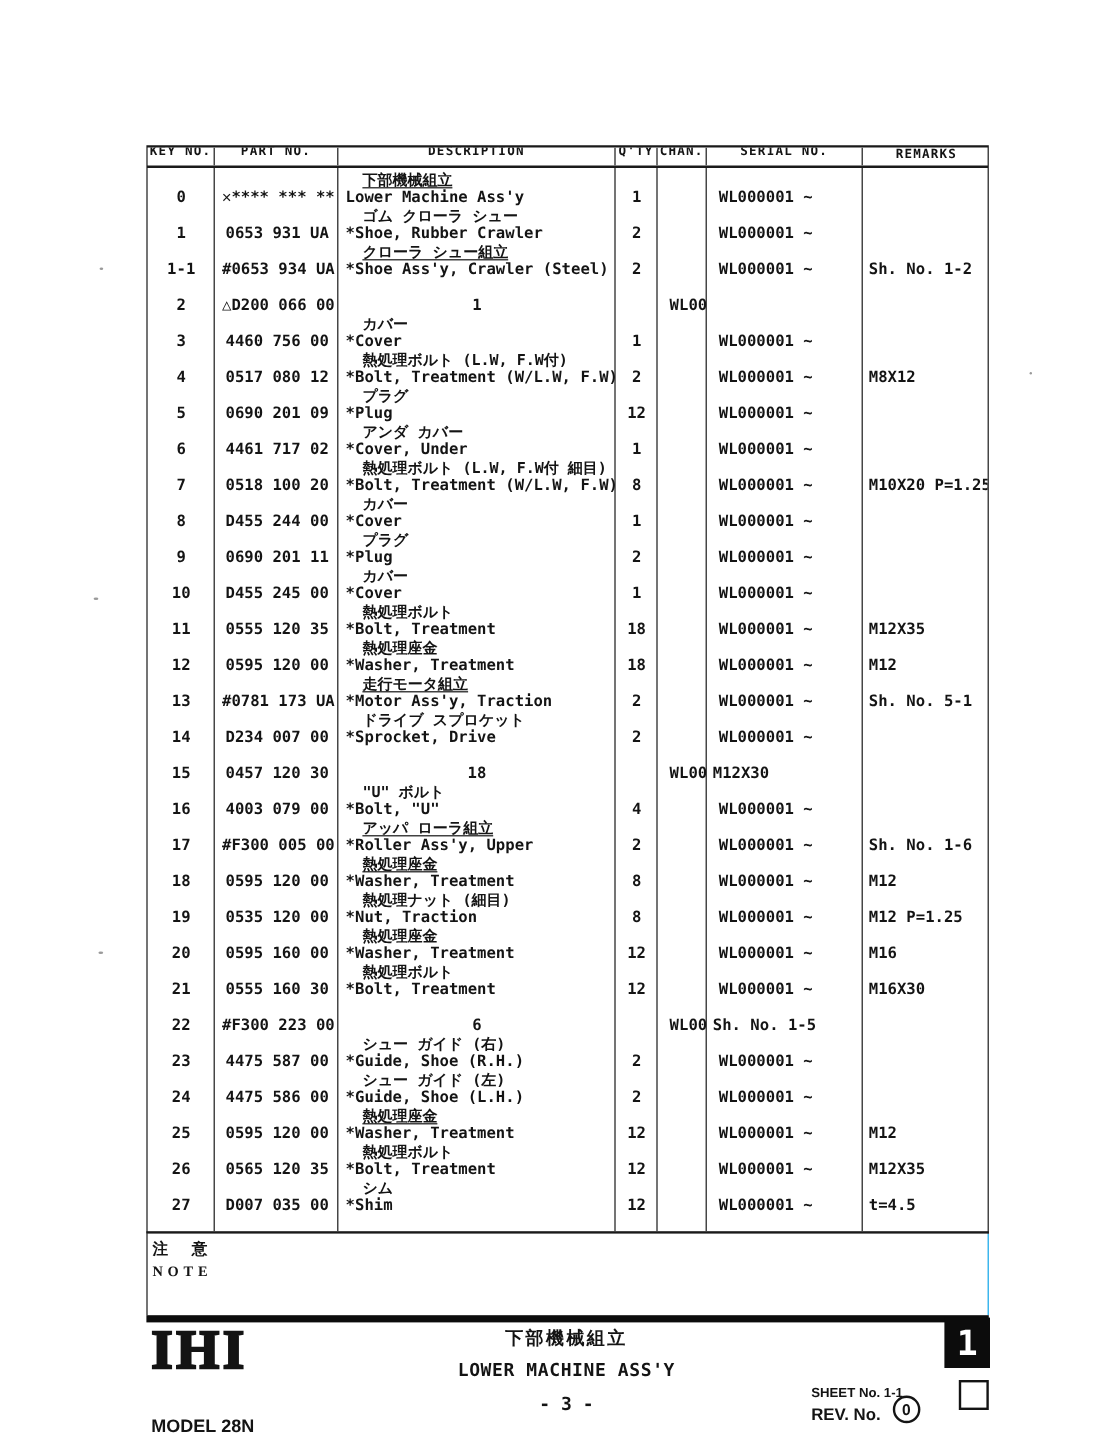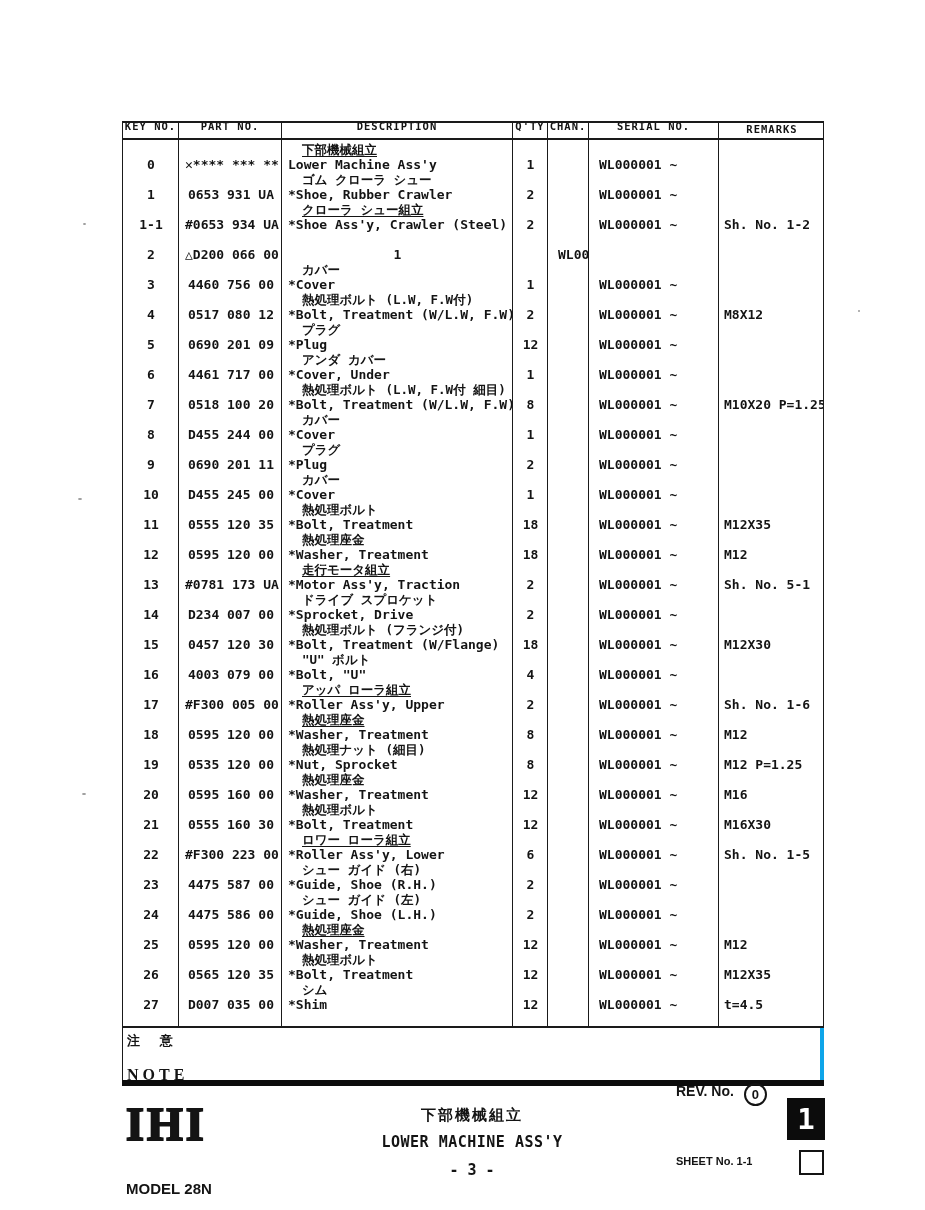--- a/index.html
+++ b/index.html
@@ -37,39 +37,39 @@
   .c-part .prefix { font-weight:700; }
   .c-desc { flex-direction:column; align-items:stretch; }
   .c-desc .jp { padding-left:20px; height:15px; font-size:12.5px; }
   .c-desc .jp.u { text-decoration:underline; text-underline-offset:2px; }
   .c-desc .en { padding-left:6px; height:15px; }
   .c-qty { justify-content:center; }
   .c-serial { padding-left:10px; box-sizing:border-box; }
   .c-remarks { padding-left:5px; box-sizing:border-box; }
   
   .notebox {
-    height:52px; border-left:1px solid #1a1a1a; border-right:4px solid #0ea5e9;
+    height:68px; border-left:1px solid #1a1a1a; border-right:1px solid #0ea5e9;
     box-sizing:border-box; padding:4px 0 0 4px;
   }
   .note-jp { font-size:13px; font-weight:700; letter-spacing:6px; }
-  .note-en { font-size:16px; font-weight:600; letter-spacing:4px; margin-top:16px; font-family:"Liberation Serif", serif; }
+  .note-en { font-size:12px; font-weight:600; letter-spacing:4px; margin-top:2px; font-family:"Liberation Serif", serif; }
   .thickbar { height:6px; background:#0c0c0c; }
   
   .logo {
     position:absolute; left:126px; top:1102px;
     font-family:Liberation Serif, serif; font-weight:900; font-size:46px; line-height:46px;
     letter-spacing:3px; -webkit-text-stroke:2px #141414;
   }
   .model { position:absolute; left:126px; top:1156px; font-family:"Liberation Sans", sans-serif; font-size:15px; font-weight:600;margin-top:24px; }
   .model b { font-weight:800; }
   .f-center { position:absolute; left:322px; top:1106px; width:300px; text-align:center; }
   .f-title-jp { font-size:15px; font-weight:700; letter-spacing:2px; }
   .f-title-en { margin-top:8px; font-size:15px; font-weight:700; letter-spacing:0.5px; }
   .f-page { margin-top:10px; font-size:15px; font-weight:700; }
-  .f-rev { position:absolute; left:676px; top:1083px; font-family:"Liberation Sans", sans-serif; font-size:14px; font-weight:600; display:flex; align-items:flex-start; }
+  .f-rev { position:absolute; left:676px; top:1163px; font-family:"Liberation Sans", sans-serif; font-size:14px; font-weight:600; display:flex; align-items:flex-end; }
   .rev-circle {
     display:inline-flex; width:19px; height:19px; margin-left:10px;
     border:2px solid #141414; border-radius:50%;
     align-items:center; justify-content:center;
     font-size:13px; font-weight:800;
   }
   .f-sheet { position:absolute; left:676px; top:1155px; font-family:"Liberation Sans", sans-serif; font-size:11px; font-weight:600; }
   .f-sheet b { font-weight:800; }
   .corner-box {
     position:absolute; left:787px; top:1098px; width:38px; height:42px;
@@ -280,21 +280,21 @@
             <span></span>
           </div>
   </div>
 
   <div class="trow">
     <div class="td c-key">
             <span>6</span>
           </div>
     <div class="td c-part">
       <span class="prefix"></span>
-      <span>4461 717 00</span>
+      <span>4461 717 02</span>
     </div>
     <div class="td c-desc">
       <div class="jp">アンダ カバー</div>
       <div class="en">*Cover, Under</div>
     </div>
     <div class="td c-qty">
             <span>1</span>
           </div>
     <div class="td c-chan"></div>
     <div class="td c-serial">
@@ -498,24 +498,20 @@
   </div>
 
   <div class="trow">
     <div class="td c-key">
             <span>15</span>
           </div>
     <div class="td c-part">
       <span class="prefix"></span>
       <span>0457 120 30</span>
     </div>
-    <div class="td c-desc">
-      <div class="jp">熱処理ボルト (フランジ付)</div>
-      <div class="en">*Bolt, Treatment (W/Flange)</div>
-    </div>
     <div class="td c-qty">
             <span>18</span>
           </div>
     <div class="td c-chan"></div>
     <div class="td c-serial">
             <span>WL000001 ~</span>
           </div>
     <div class="td c-remarks">
             <span>M12X30</span>
           </div>
@@ -596,21 +592,21 @@
   <div class="trow">
     <div class="td c-key">
             <span>19</span>
           </div>
     <div class="td c-part">
       <span class="prefix"></span>
       <span>0535 120 00</span>
     </div>
     <div class="td c-desc">
       <div class="jp">熱処理ナット (細目)</div>
-      <div class="en">*Nut, Sprocket</div>
+      <div class="en">*Nut, Traction</div>
     </div>
     <div class="td c-qty">
             <span>8</span>
           </div>
     <div class="td c-chan"></div>
     <div class="td c-serial">
             <span>WL000001 ~</span>
           </div>
     <div class="td c-remarks">
             <span>M12 P=1.25</span>
@@ -665,24 +661,20 @@
           </div>
   </div>
 
   <div class="trow">
     <div class="td c-key">
             <span>22</span>
           </div>
     <div class="td c-part">
       <span class="prefix">#</span>
       <span>F300 223 00</span>
-    </div>
-    <div class="td c-desc">
-      <div class="jp u">ロワー ローラ組立</div>
-      <div class="en">*Roller Ass'y, Lower</div>
     </div>
     <div class="td c-qty">
             <span>6</span>
           </div>
     <div class="td c-chan"></div>
     <div class="td c-serial">
             <span>WL000001 ~</span>
           </div>
     <div class="td c-remarks">
             <span>Sh. No. 1-5</span>

